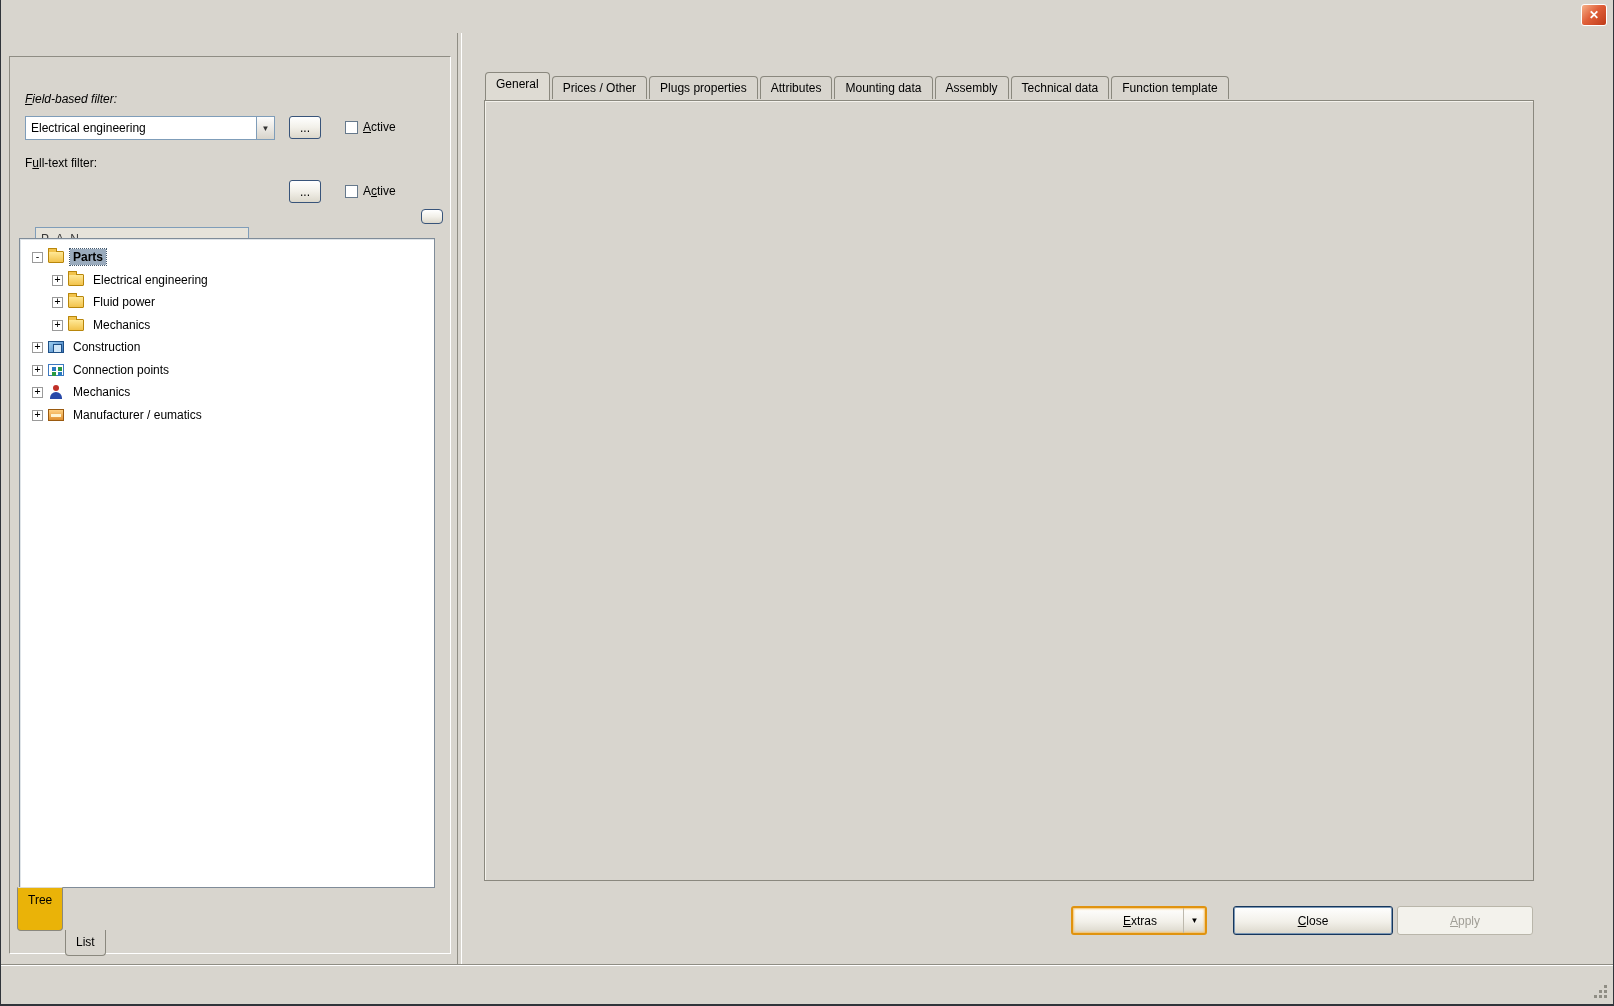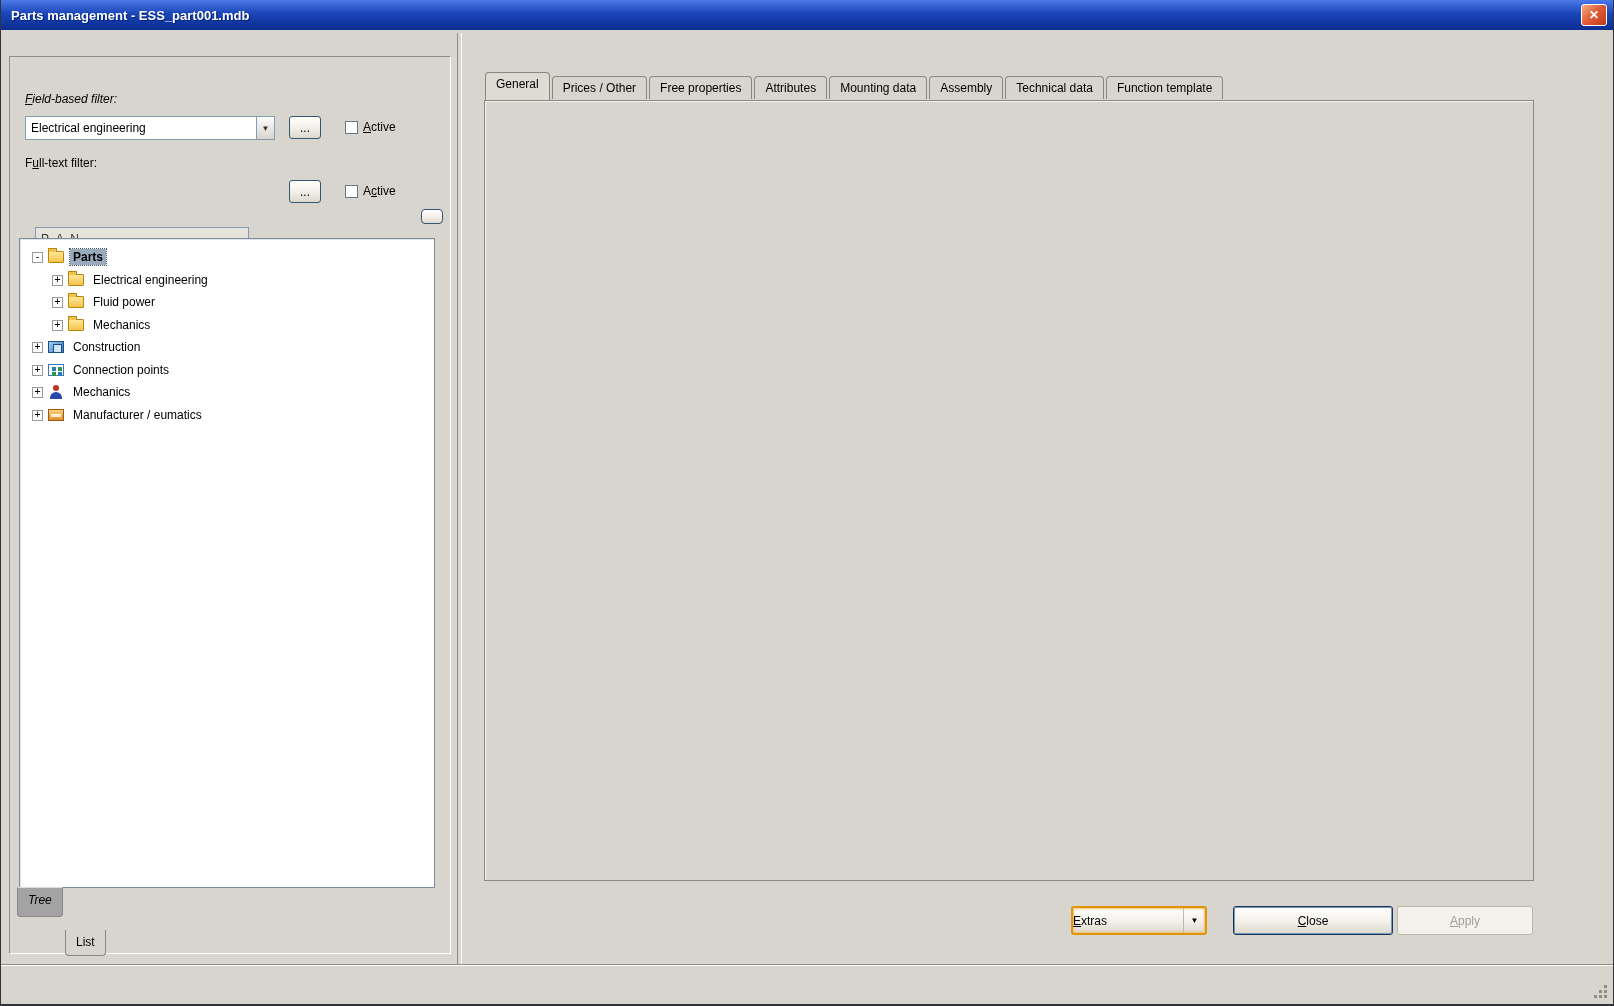--- a/index.html
+++ b/index.html
@@ -71,21 +71,21 @@
   .ico.customer::before{content:"";position:absolute;left:5px;top:0;width:6px;height:6px;border-radius:50%;background:#c03028;}
   .ico.customer::after{content:"";position:absolute;left:2px;bottom:0;width:12px;height:7px;
     border-radius:6px 6px 0 0;background:#2848a8;}
   .ico.manufacturer{background:linear-gradient(180deg,#ffd080,#e09030);border:1px solid #9a5a10;}
   .ico.manufacturer::after{content:"";position:absolute;left:2px;top:4px;right:2px;height:3px;background:#fff4d0;}
   .tlabel{padding:1px 3px;}
   .tlabel.sel{background:#9aabbd;outline:1px dotted #44596e;font-weight:bold;}
 
   .btab{position:absolute;border:1px solid #8a887e;border-top:none;border-radius:0 0 4px 4px;
     background:#d8d5ce;font-size:12px;padding:5px 10px 0 10px;height:26px;margin-top:42px;}
-  .btab.active{height:30px;background:#a3a3a3;z-index:2;border-top:1px solid #dedbd3;margin-top:-1px;font-style:italic;}
+  .btab.active{height:44px;background:#eab308;z-index:2;border-top:1px solid #dedbd3;margin-top:-1px;}
 
   
   .divider{position:absolute;left:456px;top:33px;width:5px;height:931px;background:#d8d5ce;
     border-left:1px solid #8f8d84;border-right:1px solid #ffffff;}
   .hgroove{position:absolute;left:0;right:0;top:964px;height:2px;border-top:1px solid #8f8d84;border-bottom:1px solid #fff;}
   .grip{position:absolute;right:5px;bottom:5px;width:14px;height:14px;}
   .grip::before{content:"";position:absolute;right:1px;bottom:1px;width:3px;height:3px;background:#8f8d84;
     box-shadow:-5px 0 #8f8d84,-10px 0 #8f8d84,0 -5px #8f8d84,-5px -5px #8f8d84,0 -10px #8f8d84;}
 
   
@@ -102,35 +102,32 @@
   .sbtn{position:absolute;left:0;width:16px;height:16px;background:linear-gradient(180deg,#fdfdfd,#d8d4cb);
     border:1px solid #9a978e;border-radius:2px;display:flex;align-items:center;justify-content:center;color:#44607c;}
   .sbtn.up{top:0;} .sbtn.up::after{content:"▲";font-size:7px;}
   .sbtn.down{bottom:0;} .sbtn.down::after{content:"▼";font-size:7px;}
 
   
   .btn{position:absolute;height:29px;border:1px solid #2f4f76;border-radius:3px;
     background:linear-gradient(180deg,#ffffff,#f2f0e9 55%,#dbd7cb);
     font-size:12px;display:flex;align-items:center;justify-content:center;color:#000;}
   .btn.extras{border:2px solid #e0930f;box-shadow:inset 0 0 2px 1px #f5c169;padding:0;}
-  .extras-label{flex:1;}
+  .extras-label{flex:1;text-align:center;padding-left:24px;}
   .extras-arrow{width:22px;align-self:stretch;display:flex;align-items:center;justify-content:center;
     border-left:1px solid #bdb9ad;}
   .extras-arrow::after{content:"▼";font-size:8px;}
   .btn.default{box-shadow:inset 0 0 0 1px #7a97b5;border-color:#16365c;}
   .btn.disabled{background:#f3f2ec;border-color:#b9b6aa;color:#a09e96;box-shadow:none;}
 </style>
 </head>
 <body>
 
 <div class="win">
 
-  <div class="titlebar">
-    <span>Parts management - ESS_part001.mdb</span>
-  </div>
   <div class="close-btn"></div>
 
   <div class="leftframe"></div>
 
   <div class="flabel" style="left:24px;top:92px;font-style:italic;"><u>F</u>ield-based filter:</div>
   <div class="combo" style="left:24px;top:116px;width:250px;">
     <span class="combo-text">Electrical engineering</span>
     <span class="combo-btn"></span>
   </div>
   <div class="mini-btn" style="left:288px;top:116px;width:32px;height:23px;">...</div>
@@ -189,21 +186,21 @@
   </div>
 
   <div class="btab active" style="left:16px;top:888px;">Tree</div>
   <div class="btab" style="left:64px;top:888px;">List</div>
 
   <div class="divider"></div>
 
   <div class="tabs">
     <div class="tab active">General</div>
     <div class="tab">Prices / Other</div>
-    <div class="tab">Free properties</div>
+    <div class="tab">Plugs properties</div>
     <div class="tab">Attributes</div>
     <div class="tab">Mounting data</div>
     <div class="tab">Assembly</div>
     <div class="tab">Technical data</div>
     <div class="tab">Function template</div>
   </div>
   <div class="tabpage"></div>
 
   <div class="flabel" style="left:505px;top:137px;"><u>G</u>eneric product group:</div>
   <div class="combo" style="left:785px;top:132px;width:718px;">

